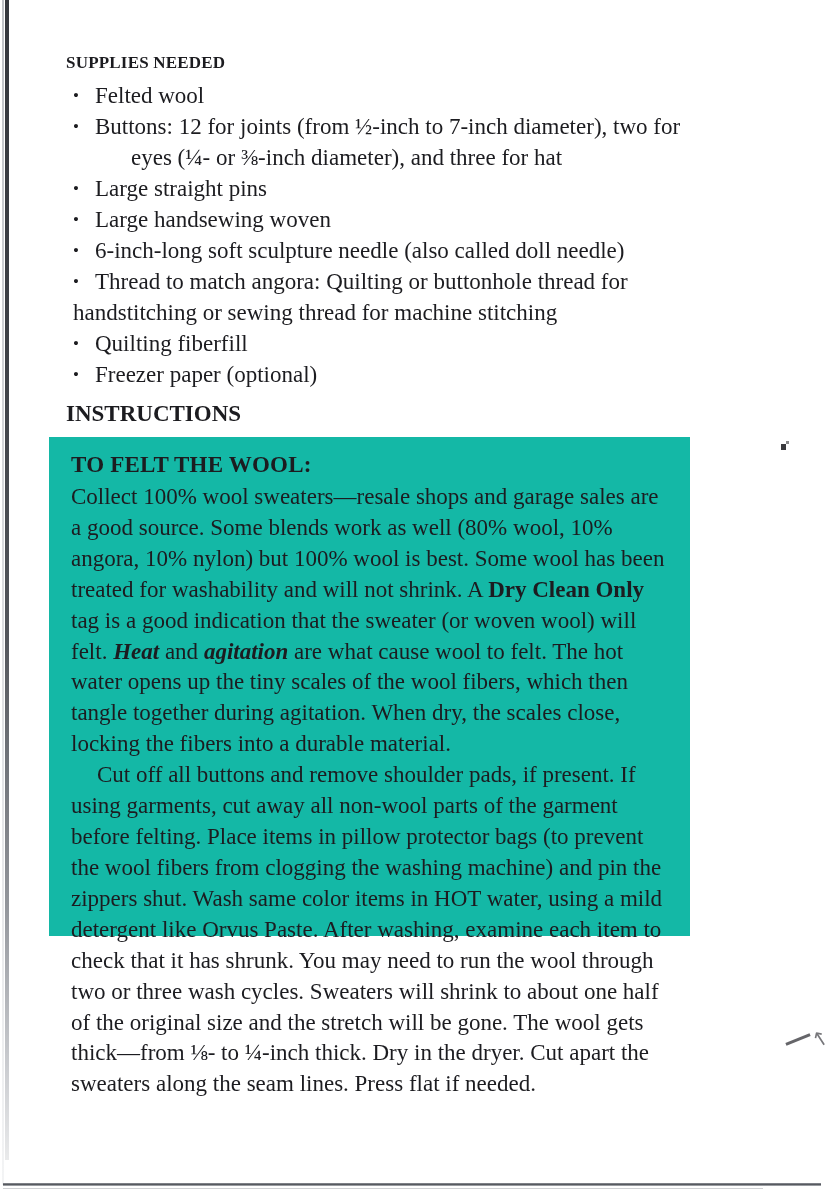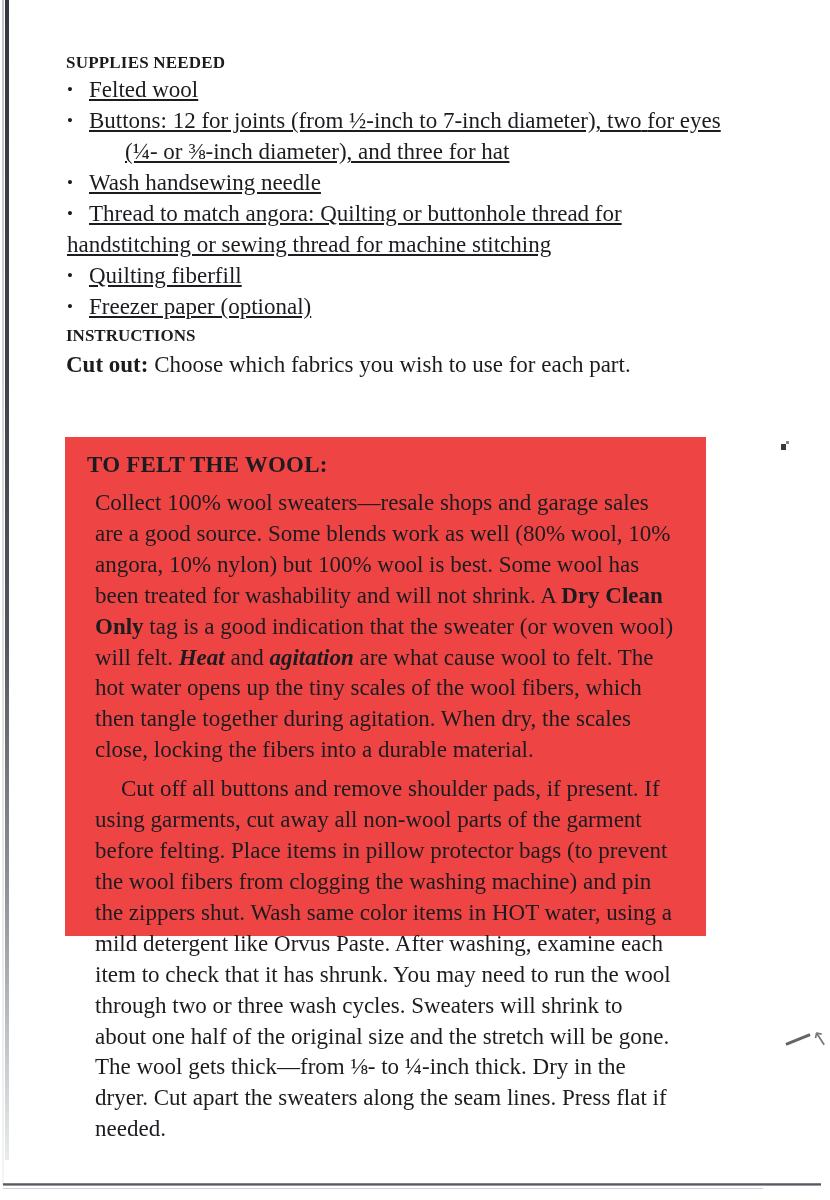--- a/index.html
+++ b/index.html
@@ -72,23 +72,22 @@
   }
   .section-head {
     font-weight: bold;
     font-size: 17px;
     letter-spacing: 0.2px;
     line-height: 1.32;
     margin: 0 0 1px 0;
   }
   .bullets {
     list-style: none;
-    margin: 1px;
+    margin: 7px;
     padding: 0;
-    text-decoration: underline;
   }
   .bullet {
     font-size: 23px;
     line-height: 1.345;
     margin: 0;
     padding: 0 0 0 22px;
     text-indent: -22px;
   }
   .bullet .dot {
     display: inline-block;
@@ -103,54 +102,54 @@
   }
   .bullet.no-hang {
     padding-left: 0;
     text-indent: 0;
   }
   .bullet.no-hang .dot {
     width: 22px;
   }
   .instructions-head {
     font-weight: bold;
-    font-size: 17px;
+    font-size: 23px;
     line-height: 1.35;
     margin: 2px 0 0 0;
   }
   .cut-out {
     font-size: 23px;
     line-height: 1.37;
     margin: 1px 0 0 0;
   }
   .cut-out b { font-weight: bold; }
 
   
   .callout {
     position: absolute;
-    left: 65px;
+    left: 49px;
     top: 437px;
     width: 641px;
     height: 499px;
-    background: #ef4444;
+    background: #14b8a6;
   }
   .callout-inner {
     padding: 13px 22px 0 22px;
   }
   .callout-head {
     font-weight: bold;
     font-size: 23px;
     line-height: 1.3;
     margin: 0 0 2px 0;
     letter-spacing: 0.2px;
   }
   .callout p {
     font-size: 23px;
     line-height: 1.345;
-    margin: 8px;
+    margin: 0;
     text-align: left;
   }
   .callout p.indent {
     text-indent: 26px;
   }
   .callout b { font-weight: bold; }
   .callout .bi { font-weight: bold; font-style: italic; }
 </style>
 </head>
 <body>
@@ -174,25 +173,31 @@
 
       <li class="bullet">
         <span class="dot">•</span><span>Felted wool</span>
       </li>
 
       <li class="bullet hang-indent">
         <span class="dot">•</span><span>Buttons: 12 for joints (from ½-inch to 7-inch diameter), two</span>
         <span>for eyes (¼- or ⅜-inch diameter), and three for hat</span>
       </li>
 
-
-      <li class="bullet">
-        <span class="dot">•</span><span>Wash handsewing needle</span>
-      </li>
-
+      <li class="bullet">
+        <span class="dot">•</span><span>Large straight pins</span>
+      </li>
+
+      <li class="bullet">
+        <span class="dot">•</span><span>Large handsewing woven</span>
+      </li>
+
+      <li class="bullet">
+        <span class="dot">•</span><span>6-inch-long soft sculpture needle (also called doll needle)</span>
+      </li>
 
       <li class="bullet no-hang">
         <span class="dot">•</span><span>Thread to match angora: Quilting or buttonhole thread for</span>
         <span>handstitching or sewing thread for machine stitching</span>
       </li>
 
       <li class="bullet">
         <span class="dot">•</span><span>Quilting fiberfill</span>
       </li>
 

